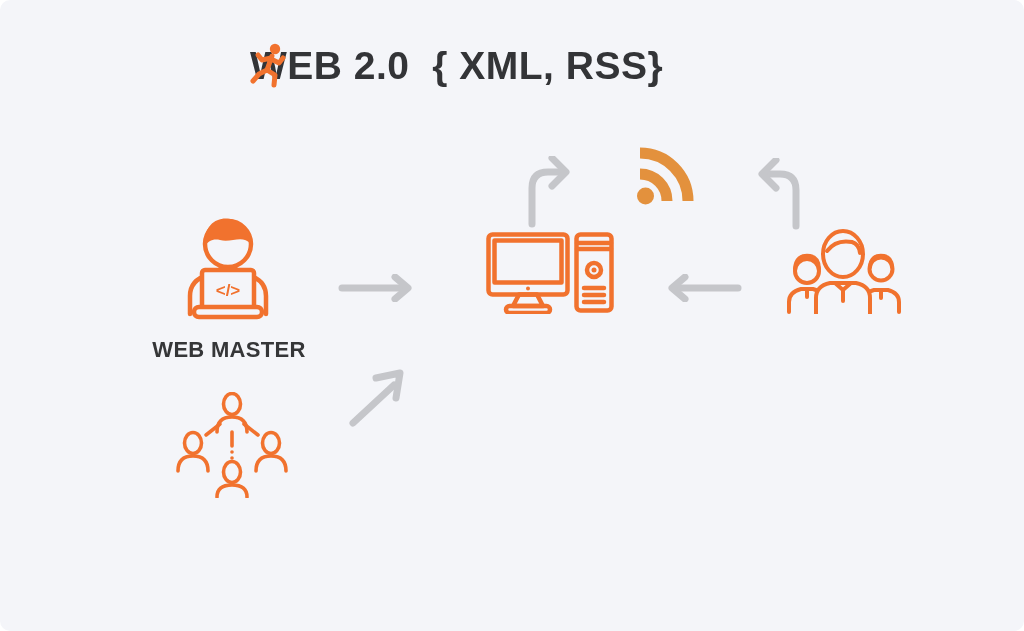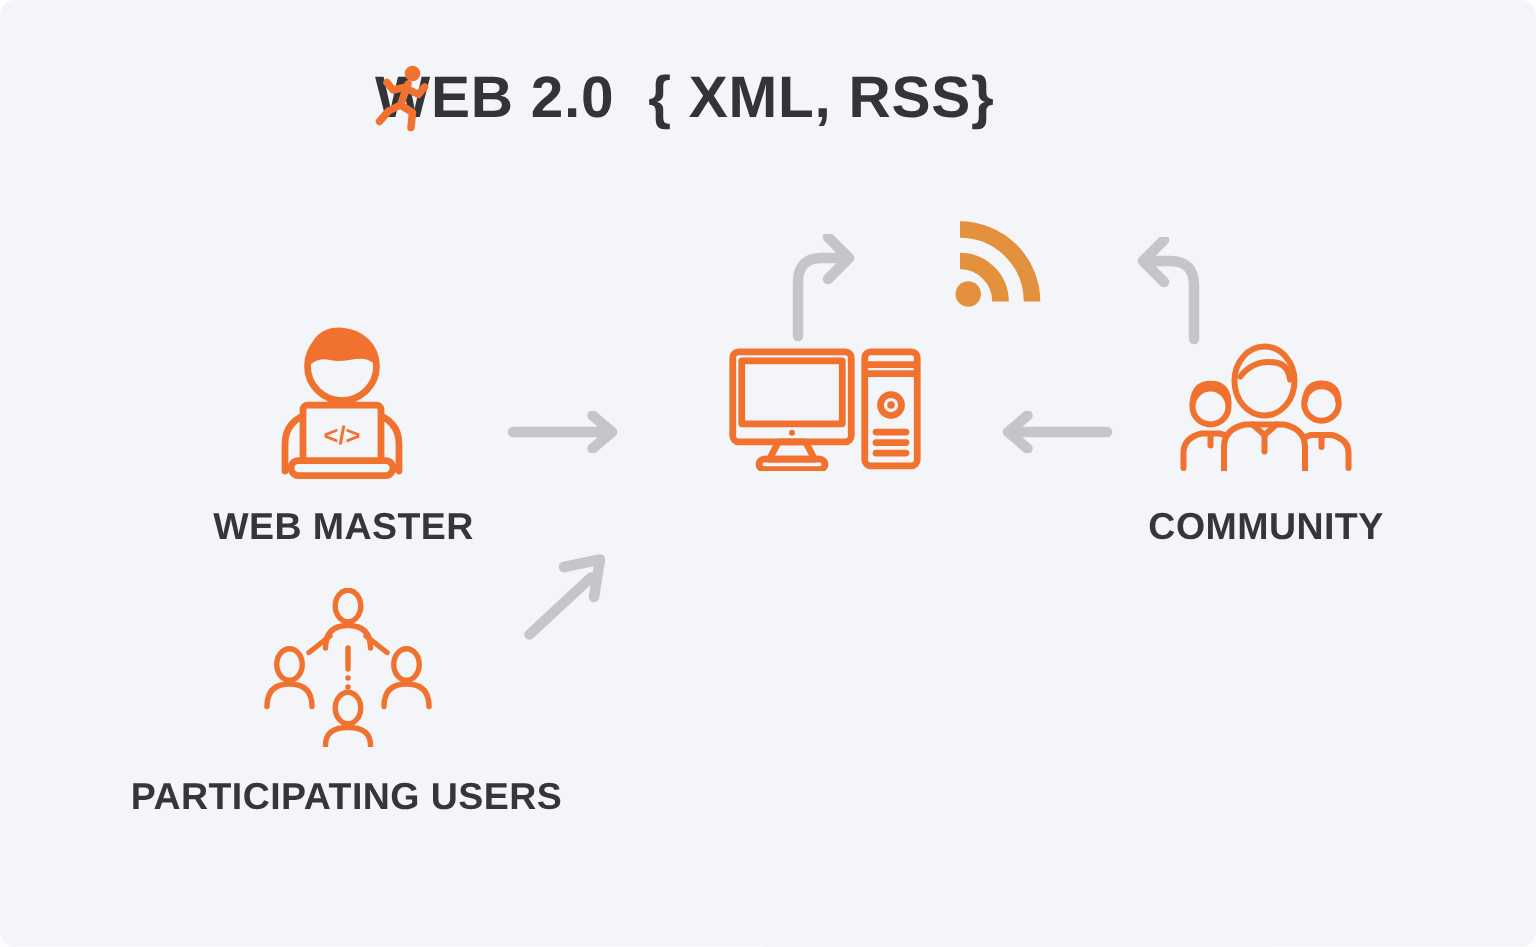--- a/index.html
+++ b/index.html
@@ -8,21 +8,21 @@
     position:relative;width:1024px;height:631px;background:#f4f5f9;
     overflow:hidden;border-radius:10px;
   }
   .title-row{
     position:absolute;left:250px;top:44px;display:flex;align-items:center;gap:17px;
   }
   .title-text{
     font-size:39px;font-weight:700;color:#333437;letter-spacing:.5px;white-space:pre;
   }
   .node-label{
-    position:absolute;transform:translateX(-50%);font-size:25px;font-weight:700;
+    position:absolute;transform:translateX(-50%);font-size:22px;font-weight:700;
     color:#353638;letter-spacing:.3px;white-space:nowrap;
   }
   svg{position:absolute;display:block;}
   .ico{stroke:#f1722e;fill:none;stroke-width:4.5;stroke-linecap:round;stroke-linejoin:round;}
   .ico-thin{stroke:#f1722e;fill:none;stroke-width:4;stroke-linecap:round;stroke-linejoin:round;}
   .ico-fill{fill:#f1722e;stroke:none;}
   .ico-bg{fill:#f4f5f9;}
   .arrow{stroke:#c5c6ca;fill:none;stroke-width:7;stroke-linecap:round;stroke-linejoin:round;}
   .code-glyph{fill:#f1722e;font-family:"Liberation Sans",sans-serif;font-weight:700;font-size:17px;text-anchor:middle;}
 </style>
@@ -111,21 +111,20 @@
       <path d="M97,65 V72"></path>
       <path class="ico-bg" d="M32,88 V72 Q32,60 46,57 L72,57 Q86,60 86,72 V88"></path>
       <ellipse class="ico-bg" cx="59" cy="28" rx="20" ry="23"></ellipse>
       <path d="M43,25 Q52,13 68,16 Q75,18 76,27"></path>
       <path d="M51,57 L59,64 L67,57"></path>
       <path d="M59,64 V75"></path>
     </g>
   </svg>
 
   <div class="node-label" style="left:229px;top:337px">WEB MASTER</div>
-  <div class="node-label" style="left:844px;top:337px">COMMUNITY</div>
 
   <svg style="left:348px;top:358px" width="66" height="70" viewBox="0 0 66 70">
     <path class="arrow" d="M5,65 L46,27"></path>
     <path class="arrow" d="M28,20 L52,15 L48,40"></path>
   </svg>
 
   <svg style="left:176px;top:392px" width="112" height="106" viewBox="0 0 112 106">
     <g stroke="#f1722e" fill="none" stroke-width="3.6" stroke-linecap="round" stroke-linejoin="round">
       <line x1="44" y1="32" x2="30" y2="43"></line>
       <line x1="68" y1="32" x2="82" y2="43"></line>
@@ -136,15 +135,14 @@
       <path d="M2,79 C2,68 8,64 17,64 C26,64 32,68 32,79"></path>
       <ellipse cx="95" cy="51" rx="8.5" ry="10.5" fill="#f4f5f9"></ellipse>
       <path d="M80,79 C80,68 86,64 95,64 C104,64 110,68 110,79"></path>
       <ellipse cx="56" cy="80" rx="8.5" ry="10.5" fill="#f4f5f9"></ellipse>
       <path d="M41,105 C41,96 47,93 56,93 C65,93 71,96 71,105"></path>
     </g>
     <circle cx="56" cy="60" r="1.8" fill="#f1722e"></circle>
     <circle cx="56" cy="66" r="1.8" fill="#f1722e"></circle>
   </svg>
 
-  <div class="node-label" style="left:231px;top:517px">PARTICIPATING USERS</div>
 
 </div>
 
 </body></html>

